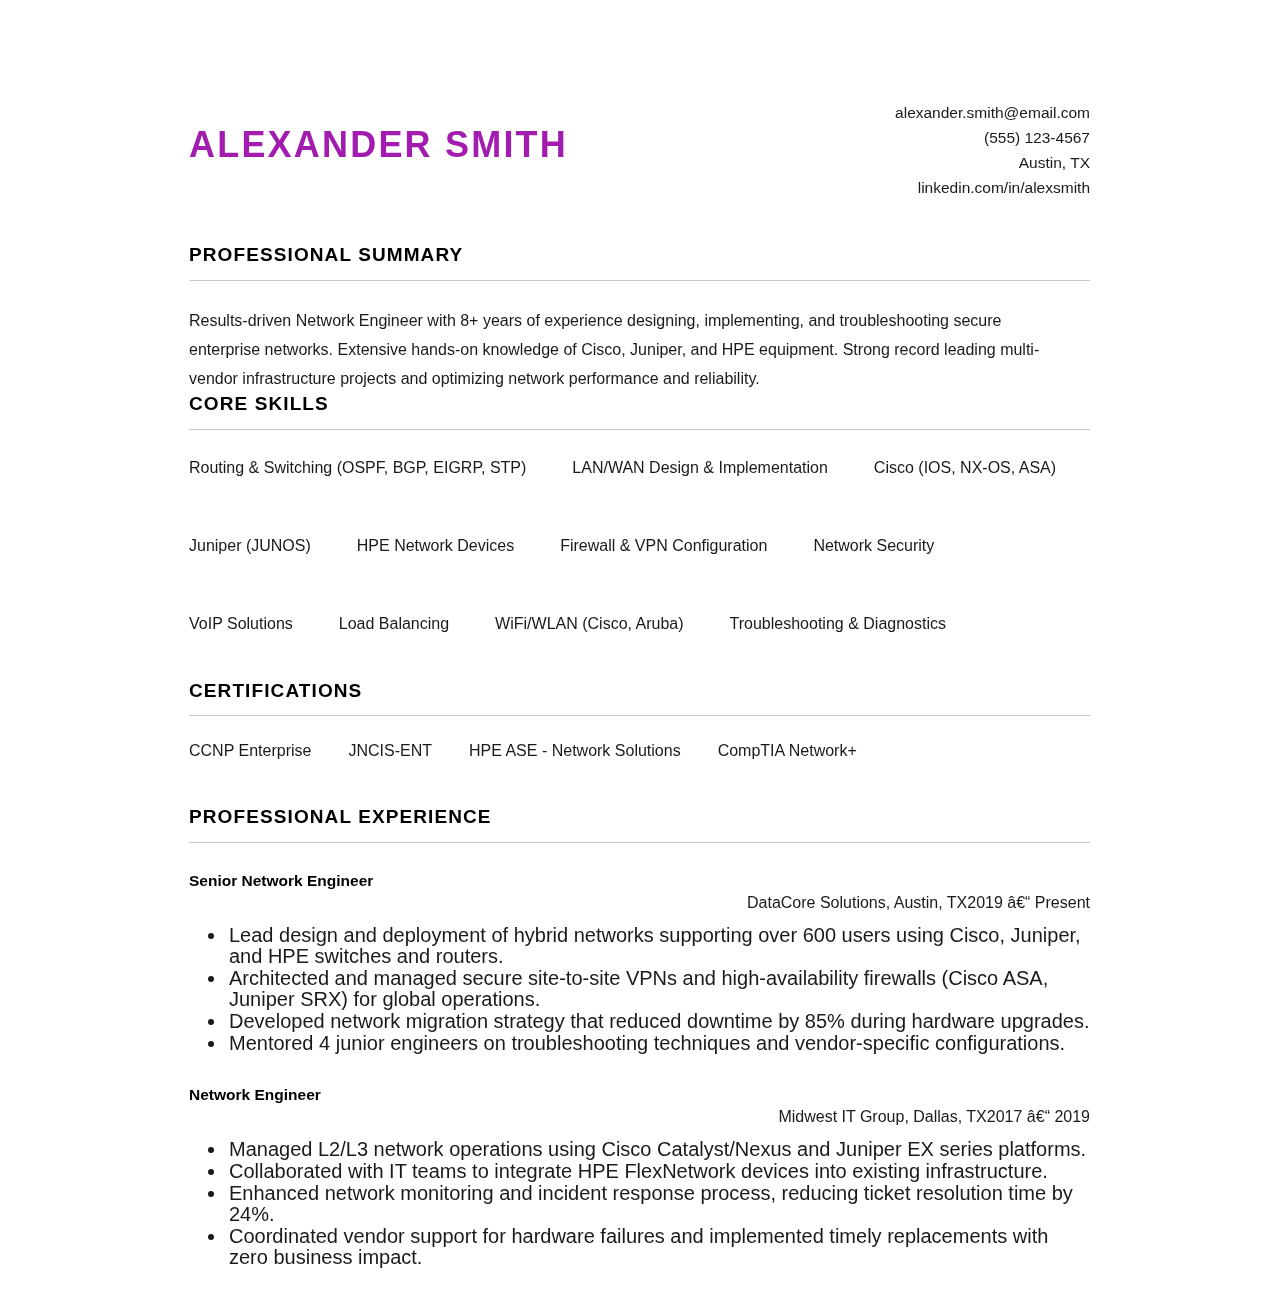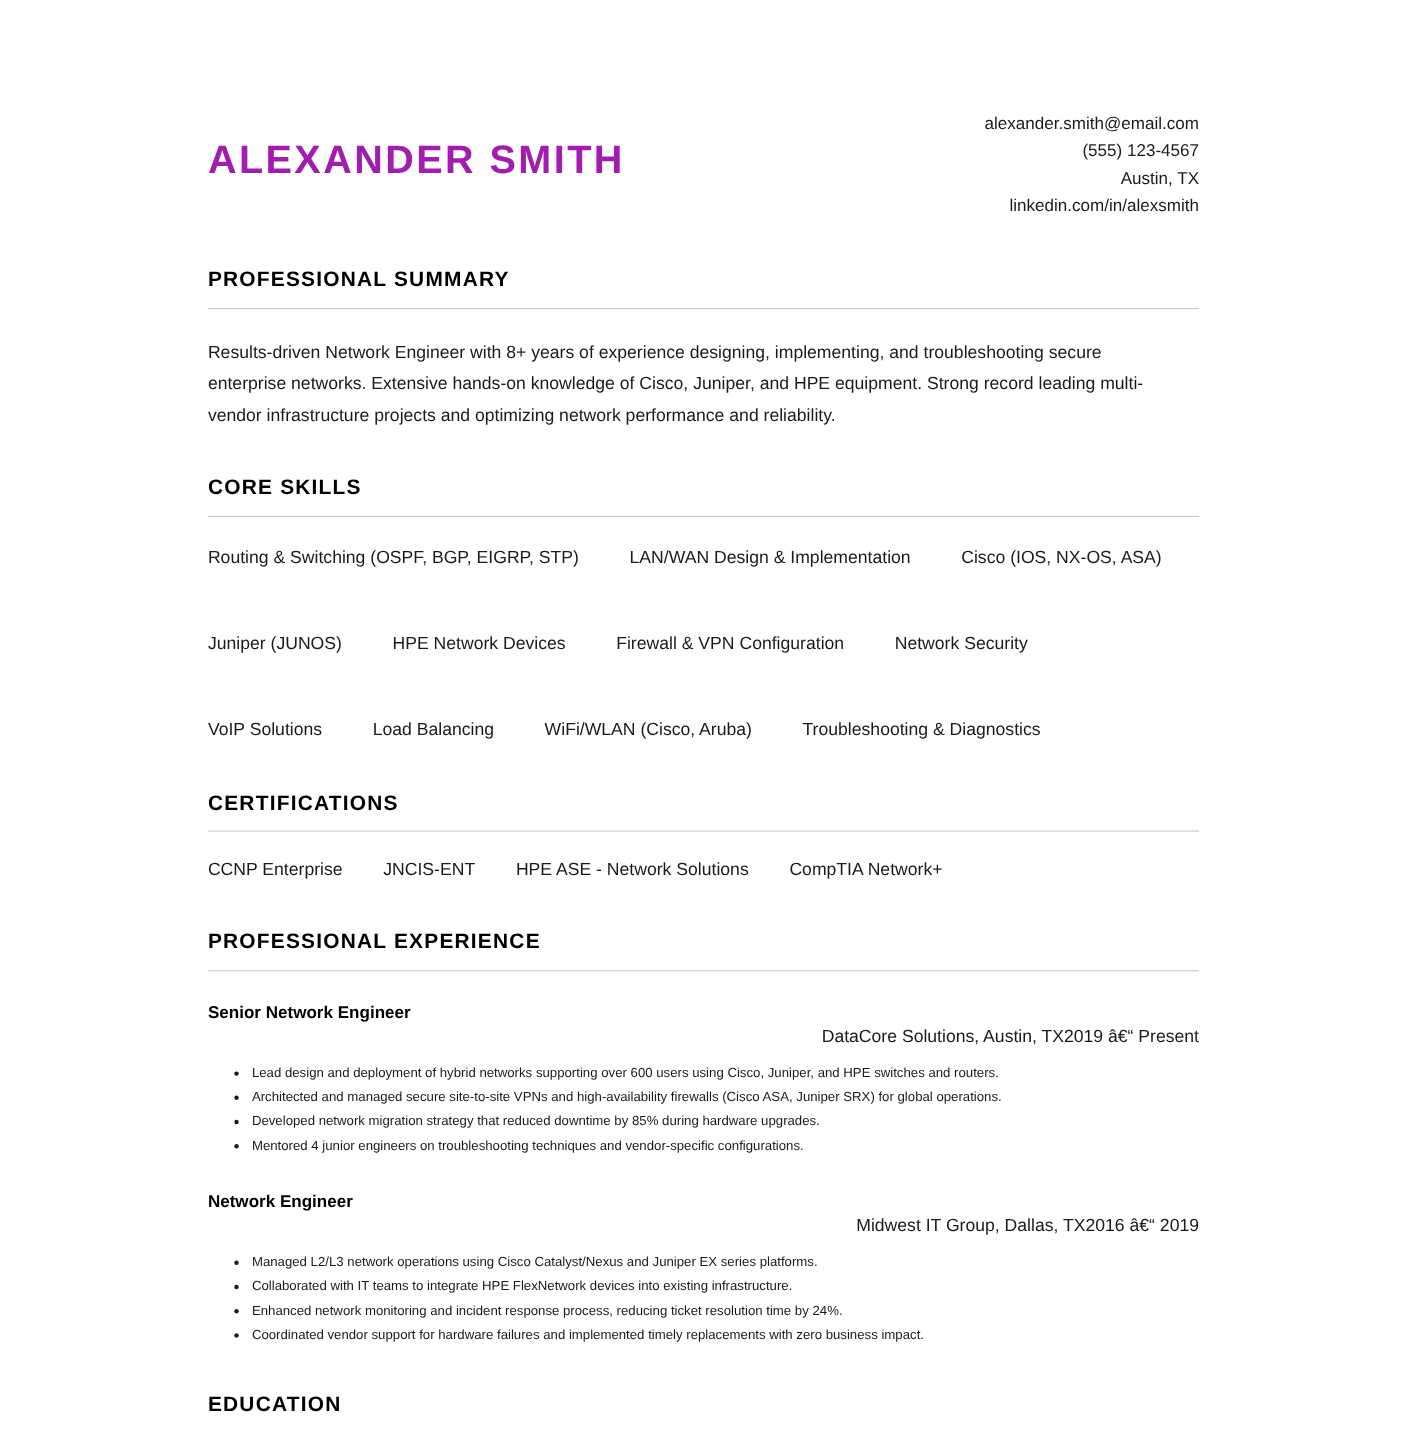--- a/index.html
+++ b/index.html
@@ -67,21 +67,21 @@
   }
   .rule {
     border: 0;
     border-top: 1px solid #c9c9c9;
     margin: 13px 0 0 0;
     width: 100%;
     height: 0;
   }
 
   .sec-summary { margin-top: 44px; }
-  .sec-skills  { margin-top: 40px; }
+  .sec-skills  { }
   .sec-certs   { margin-top: 40px; }
   .sec-exp     { margin-top: 42px; }
   .sec-edu     { margin-top: 43px; }
 
   .summary-text {
     margin: 25px 0 0 0;
     font-size: 16px;
     line-height: 29px;
     color: #1a1a1a;
     max-width: 880px;
@@ -127,21 +127,21 @@
     justify-content: flex-end;
     align-items: baseline;
     font-size: 16px;
     line-height: 23px;
     color: #1a1a1a;
   }
   .job-dates { white-space: nowrap; }
   .bullets {
     margin: 11px 0 0 0;
     padding-left: 38px;
-    font-size: 12px;
+    font-size: 20px;
     line-height: 21px;
     color: #1a1a1a;
   }
   .bullets li {
     margin: 0 0 1px 0;
     padding-left: 2px;
     max-width: 862px;
   }
 
   
@@ -219,21 +219,21 @@
           <li>Architected and managed secure site-to-site VPNs and high-availability firewalls (Cisco ASA, Juniper SRX) for global operations.</li>
           <li>Developed network migration strategy that reduced downtime by 85% during hardware upgrades.</li>
           <li>Mentored 4 junior engineers on troubleshooting techniques and vendor-specific configurations.</li>
         </ul>
       </div>
 
       <div class="job">
         <div class="job-title">Network Engineer</div>
         <div class="job-meta">
           <span>Midwest IT Group, Dallas, TX</span>
-          <span class="job-dates">2016 â€“ 2019</span>
+          <span class="job-dates">2017 â€“ 2019</span>
         </div>
         <ul class="bullets">
           <li>Managed L2/L3 network operations using Cisco Catalyst/Nexus and Juniper EX series platforms.</li>
           <li>Collaborated with IT teams to integrate HPE FlexNetwork devices into existing infrastructure.</li>
           <li>Enhanced network monitoring and incident response process, reducing ticket resolution time by 24%.</li>
           <li>Coordinated vendor support for hardware failures and implemented timely replacements with zero business impact.</li>
         </ul>
       </div>
     </div>
 

